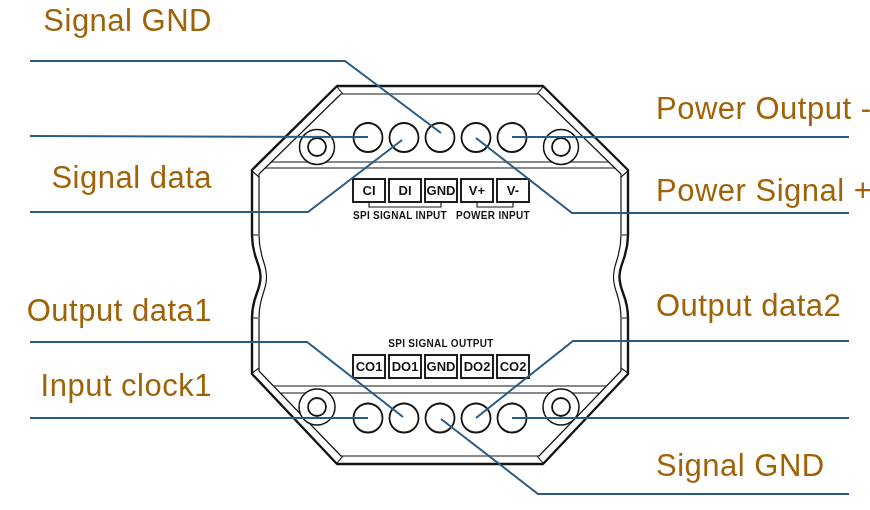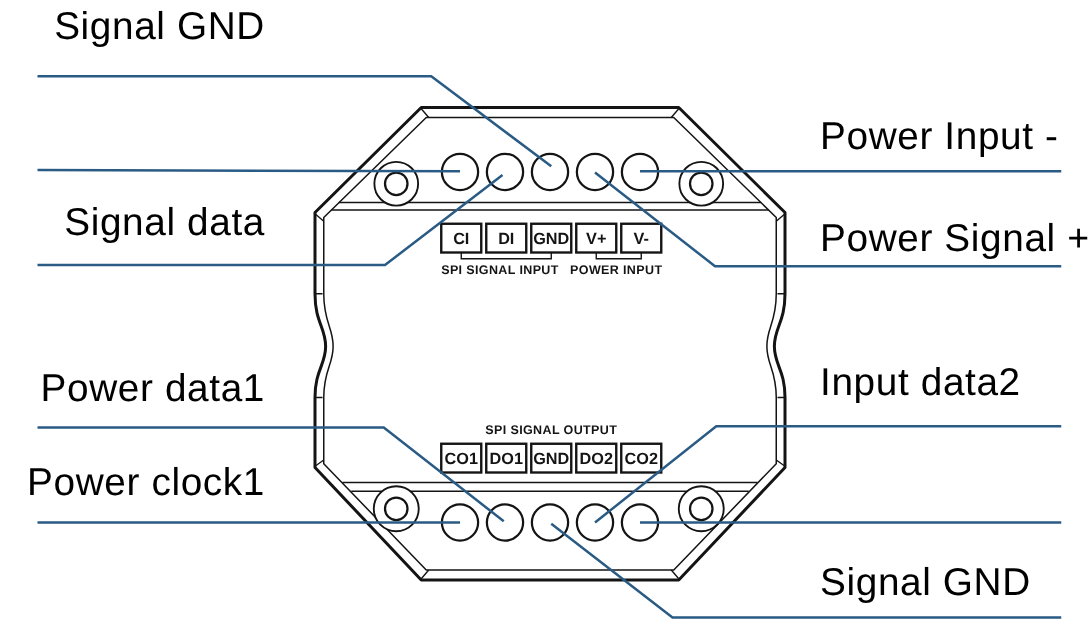--- a/index.html
+++ b/index.html
@@ -29,21 +29,21 @@
     font-family:"Liberation Sans", sans-serif;
     font-size:10px; font-weight:700; fill:#141414;
     text-anchor:middle; letter-spacing:0.3px;
   }
   .leader { fill:none; stroke:#2a5b84; stroke-width:2; stroke-linejoin:miter; }
 
   
   .callout {
     position:absolute;
     font-size:31px; font-weight:300; letter-spacing:0.5px;
-    line-height:36px; color:#000000; white-space:nowrap;
+    line-height:36px; color:#a16207; white-space:nowrap;
   }
   .callout.left  { left:0; width:212px; text-align:right; }
   .callout.right { left:656px; text-align:left; }
 </style>
 </head>
 <body>
 
 <div id="stage">
 
   <svg id="schematic" width="870" height="510" viewBox="0 0 870 510">
@@ -143,21 +143,21 @@
       <polyline class="leader" points="30,342 307,342 403,417"></polyline>
       <polyline class="leader" points="30,418 368,418"></polyline>
       <polyline class="leader" points="476,418 573,341 849,341"></polyline>
       <polyline class="leader" points="512,418 849,418"></polyline>
       <polyline class="leader" points="441,419 538,494 849,494"></polyline>
     </g>
   </svg>
 
   <div class="callout left" style="top:3px">Signal GND</div>
   <div class="callout left" style="top:160px">Signal data</div>
-  <div class="callout left" style="top:293px">Power data1</div>
-  <div class="callout left" style="top:368px">Power clock1</div>
+  <div class="callout left" style="top:293px">Output data1</div>
+  <div class="callout left" style="top:368px">Input clock1</div>
 
-  <div class="callout right" style="top:91px">Power Input -</div>
+  <div class="callout right" style="top:91px">Power Output -</div>
   <div class="callout right" style="top:173px">Power Signal +</div>
-  <div class="callout right" style="top:288px">Input data2</div>
+  <div class="callout right" style="top:288px">Output data2</div>
   <div class="callout right" style="top:448px">Signal GND</div>
 
 </div>
 
 </body></html>

